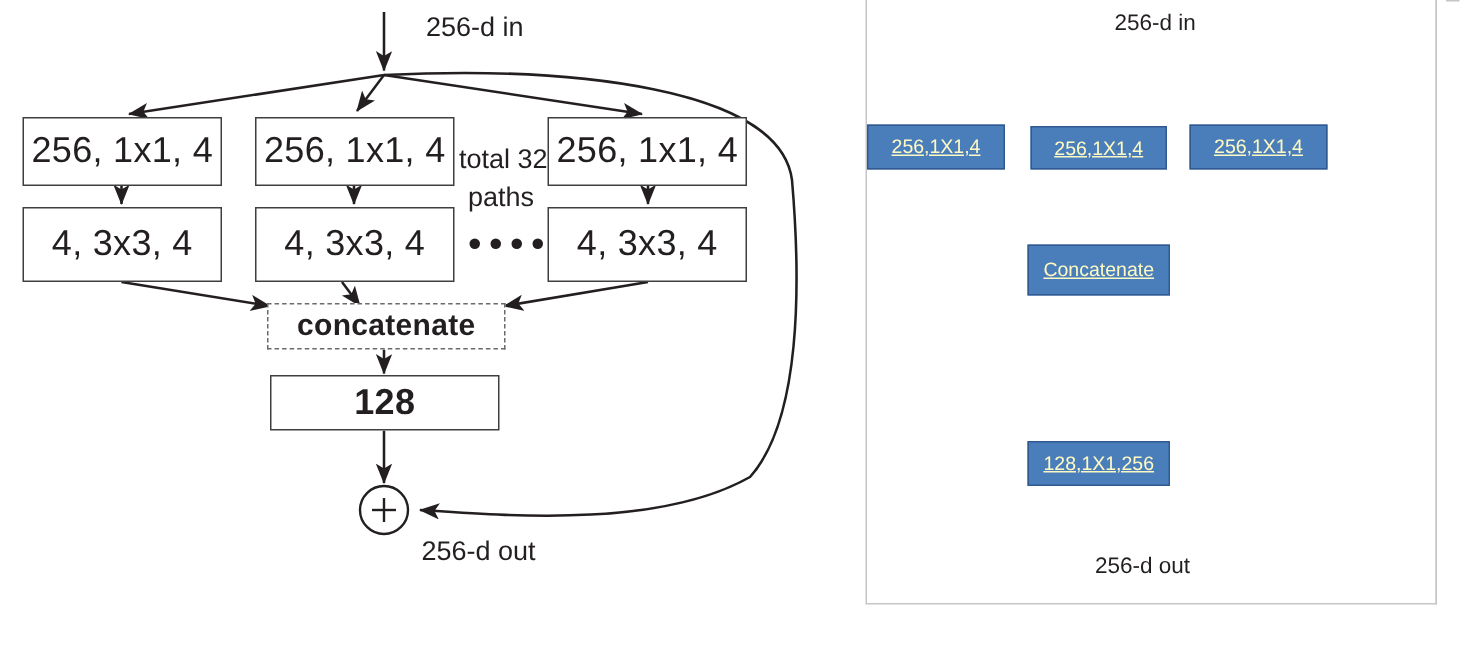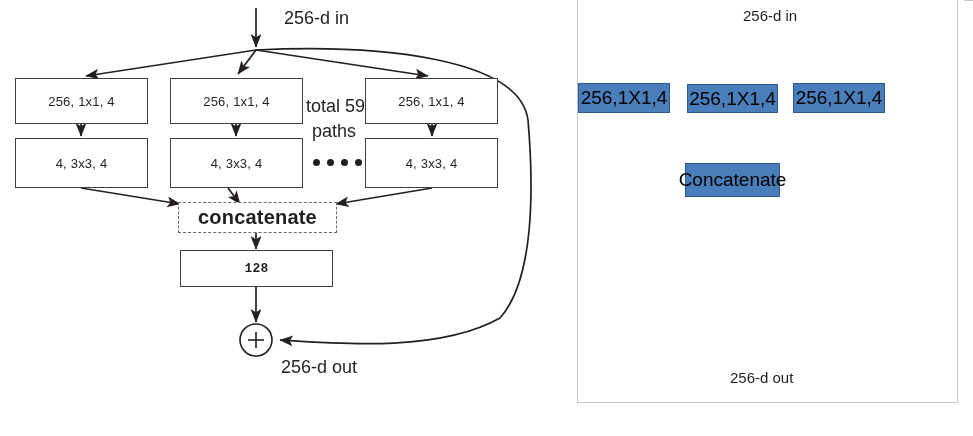--- a/index.html
+++ b/index.html
@@ -4,45 +4,45 @@
 <style>
   html,body{margin:0;padding:0;background:#ffffff;}
   body{width:973px;height:436px;overflow:hidden;font-family:"Liberation Sans",sans-serif;}
   #stage{position:relative;width:858px;height:436px;}
   svg.layer{position:absolute;left:0;top:0;width:973px;height:436px;}
 
   
   .pbox{
     position:absolute;box-sizing:border-box;background:#ffffff;
     border:1.6px solid #3f3f3f;display:flex;align-items:center;justify-content:center;
-    color:#231f20;font-size:13px;letter-spacing:.2px;white-space:nowrap;
+    color:#231f20;font-size:24px;letter-spacing:.2px;white-space:nowrap;
   }
   .pbox.dashed{border:1.4px dashed #6b6b6b;font-weight:bold;font-size:20px;}
   .plabel{
     position:absolute;color:#231f20;font-size:18px;white-space:nowrap;line-height:1.15;
   }
   .plabel.center{text-align:center;}
-  .bold{font-weight:bold;font-family:Liberation Mono, monospace;}
+  .bold{font-weight:bold;}
   .dots{position:absolute;display:flex;gap:7px;align-items:center;}
   .dots i{display:block;width:7px;height:7px;border-radius:50%;background:#231f20;}
 
   
   .frame{
     position:absolute;left:577px;top:-1px;width:381px;height:404px;
     box-sizing:border-box;border:1px solid #c4c6c8;background:#ffffff;
   }
   .corner-mark{
     position:absolute;left:964px;top:0px;width:12px;height:11px;
     border-top:1.5px solid #c4c6c8;border-right:1.5px solid #c4c6c8;
   }
   .right-rail{position:absolute;left:957px;top:0;width:1px;height:403px;background:#c4c6c8;}
   .bbox{
     position:absolute;box-sizing:border-box;background:#4a7ebb;border:1.5px solid #31588f;
     display:flex;flex-direction:column;align-items:center;justify-content:center;
-    color:#000000;font-size:19px;line-height:1.22;white-space:nowrap;text-align:center;
+    color:#fef9c3;font-size:13px;line-height:1.22;white-space:nowrap;text-align:center;text-decoration:underline;
   }
   .blabel{position:absolute;color:#231f20;font-size:15px;white-space:nowrap;}
 </style>
 </head>
 <body>
 
 <div id="stage">
 
   <svg class="layer" viewBox="0 0 973 436">
     <defs>
@@ -118,21 +118,21 @@
 
   <div class="pbox" style="left:15px;top:78px;width:133px;height:46px;">256, 1x1, 4</div>
   <div class="pbox" style="left:15px;top:138px;width:133px;height:50px;">4, 3x3, 4</div>
 
   <div class="pbox" style="left:170px;top:78px;width:133px;height:46px;">256, 1x1, 4</div>
   <div class="pbox" style="left:170px;top:138px;width:133px;height:50px;">4, 3x3, 4</div>
 
   <div class="pbox" style="left:365px;top:78px;width:133px;height:46px;">256, 1x1, 4</div>
   <div class="pbox" style="left:365px;top:138px;width:133px;height:50px;">4, 3x3, 4</div>
 
-  <div class="plabel center" style="left:306px;top:96px;width:56px;">total 59</div>
+  <div class="plabel center" style="left:306px;top:96px;width:56px;">total 32</div>
   <div class="plabel center" style="left:306px;top:105px;width:56px;margin-top:16px;">paths</div>
 
   <div class="dots" style="left:313px;top:159px;">
     <i></i>
       <i></i>
       <i></i>
       <i></i>
   </div>
 
   <div class="pbox dashed" style="left:178px;top:202px;width:159px;height:31px;">concatenate</div>
@@ -149,15 +149,16 @@
 
   <div class="blabel" style="left:743px;top:7px;">256-d in</div>
 
   <div class="bbox" style="left:578px;top:83px;width:92px;height:30px;">256,1X1,4</div>
   <div class="bbox" style="left:687px;top:84px;width:91px;height:29px;">256,1X1,4</div>
   <div class="bbox" style="left:793px;top:83px;width:92px;height:30px;">256,1X1,4</div>
 
   <div class="bbox" style="left:685px;top:163px;width:95px;height:34px;">Concatenate</div>
 
 
+  <div class="bbox" style="left:685px;top:294px;width:95px;height:30px;">128,1X1,256</div>
 
   <div class="blabel" style="left:730px;top:369px;">256-d out</div>
 </div>
 
 </body></html>

